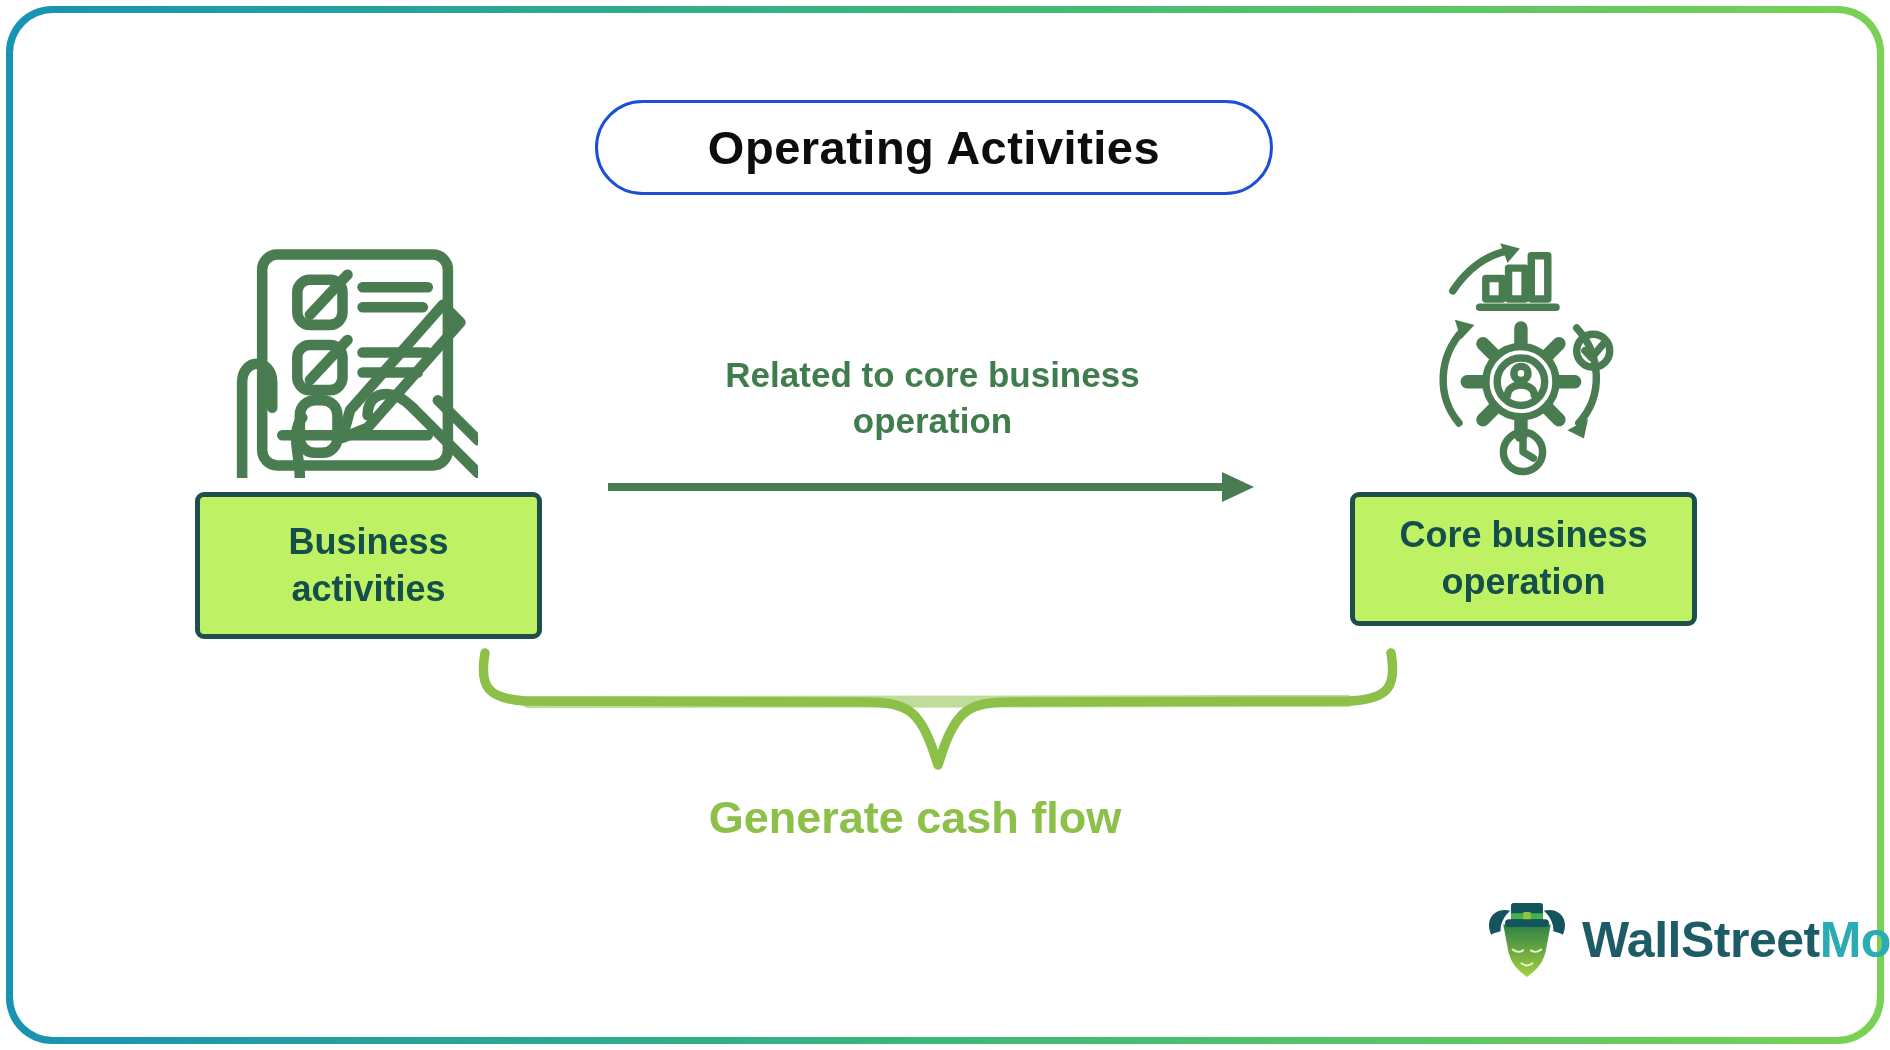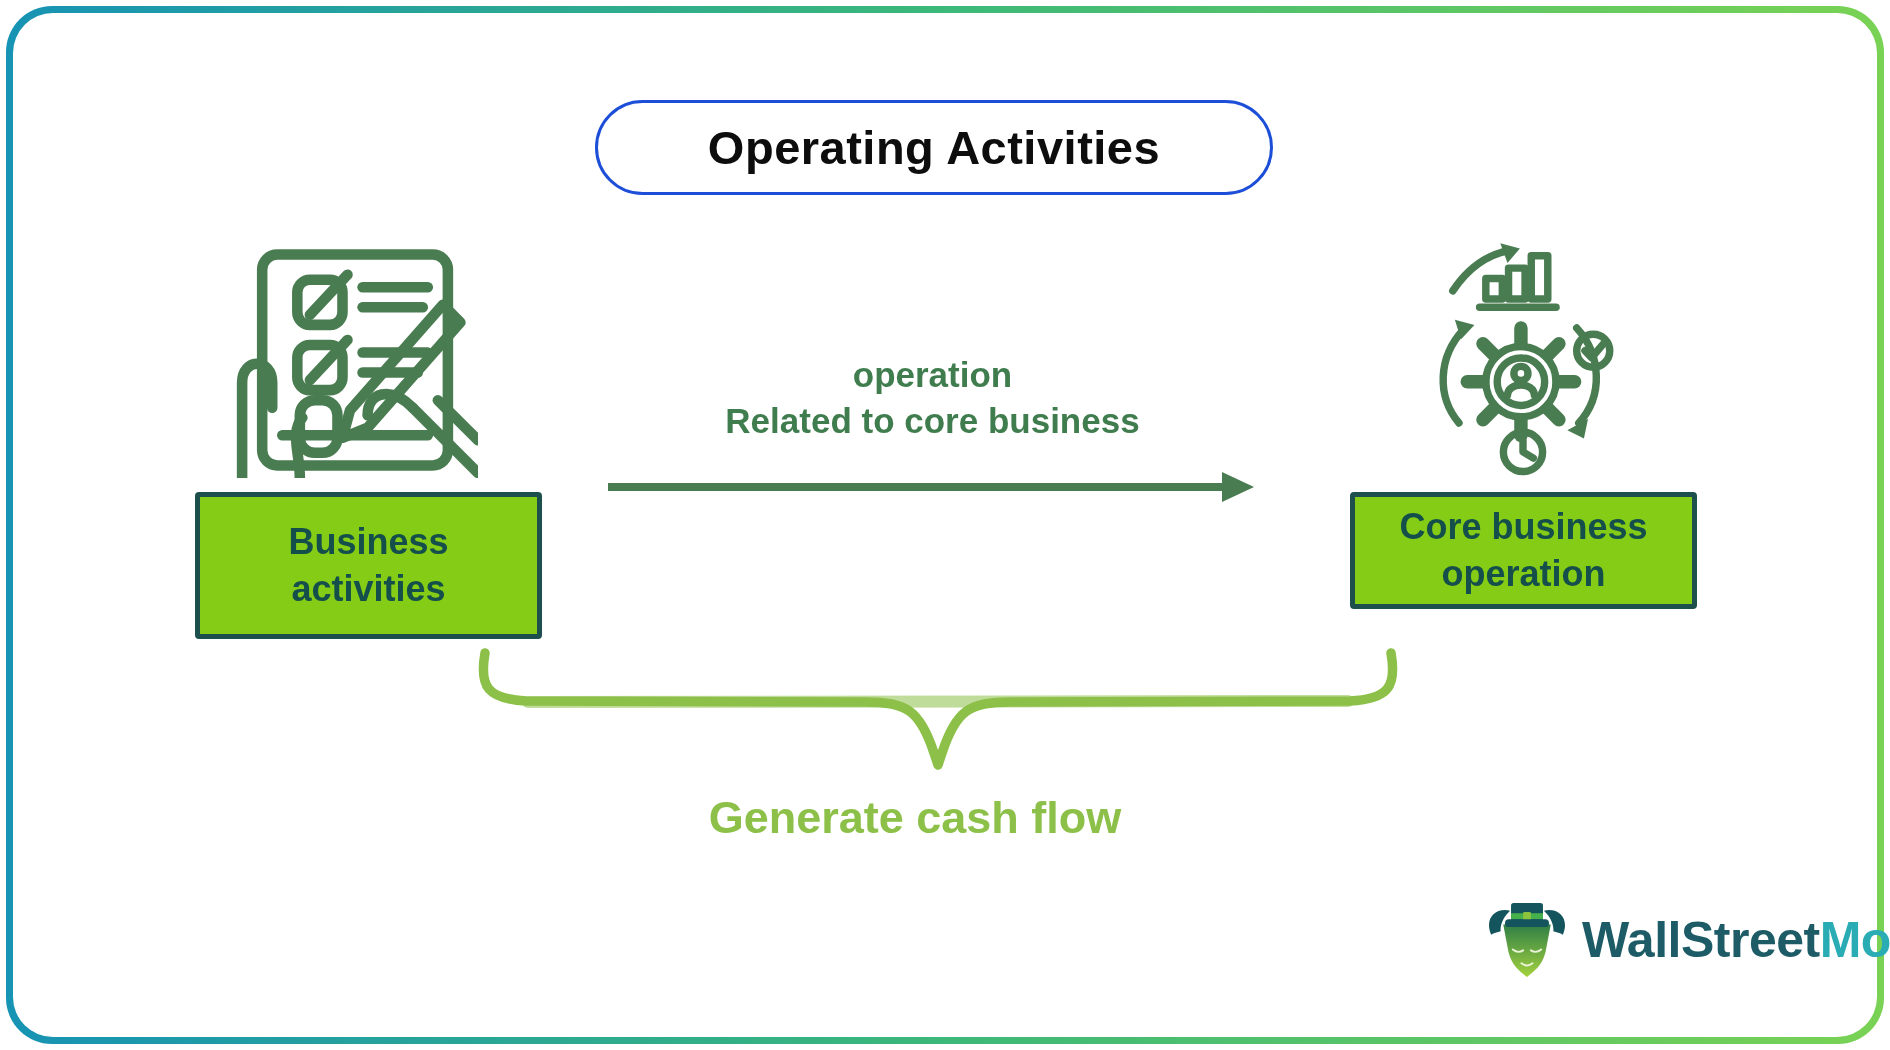--- a/index.html
+++ b/index.html
@@ -27,32 +27,32 @@
     border-radius: 50px;
     display: flex; align-items: center; justify-content: center;
     font-size: 47px; font-weight: 700; color: #0d0d0d;
     letter-spacing: 0.5px;
     background: #ffffff;
   }
 
   
   .node-box {
     position: absolute;
-    background: #84cc16;
+    background: #bef264;
     border: 5px solid #1d4f4c;
-    border-radius: 4px;
+    border-radius: 9px;
     color: #144f4b;
     font-size: 36px; font-weight: 700;
     line-height: 1.3;
     display: flex; align-items: center; justify-content: center;
     text-align: center;
     padding: 8px 14px;
   }
   .node-left  { left: 195px; top: 492px; width: 347px; height: 147px; }
-  .node-right { left: 1350px; top: 492px; width: 347px; height: 117px; }
+  .node-right { left: 1350px; top: 492px; width: 347px; height: 134px; }
 
   
   .relation-label {
     position: absolute; left: 630px; top: 352px; width: 605px;
     text-align: center;
     color: #3f7d4e; font-size: 35px; font-weight: 700; line-height: 1.32;
   }
   .relation-label span { display: block; }
 
   
@@ -139,22 +139,22 @@
     <path d="M63.4 48.6 L58.1 53.9"></path>
   </g>
   <g fill="#4a7c52" stroke="none">
     <polygon points="35,0 44.5,2.5 38.5,9.5"></polygon>
     <polygon points="13,37 22.5,39.5 16,46.5"></polygon>
     <polygon points="67.5,90.5 77.5,85 75.5,94.5"></polygon>
   </g>
 </svg>
 
 <div class="relation-label">
+  <span>Related to core business</span>
   <span>operation</span>
-  <span>Related to core business</span>
 </div>
 
 <svg class="arrow-svg" viewBox="0 0 660 44">
   <line x1="8" y1="22" x2="624" y2="22" stroke="#4a7c52" stroke-width="8"></line>
   <polygon points="622,7 654,22 622,37" fill="#4a7c52"></polygon>
 </svg>
 
 <div class="node-box node-left">Business activities</div>
 <div class="node-box node-right">Core business operation</div>
 

